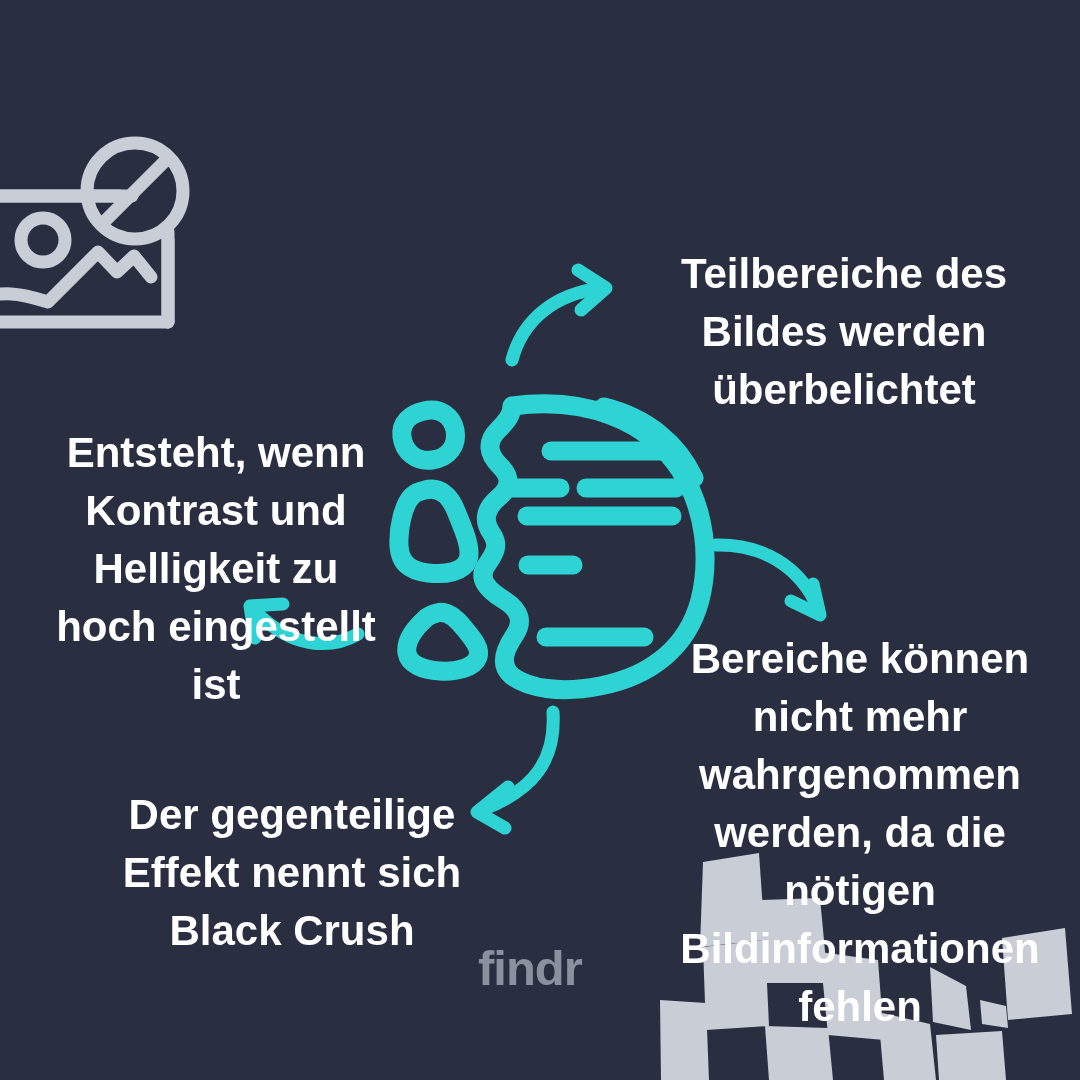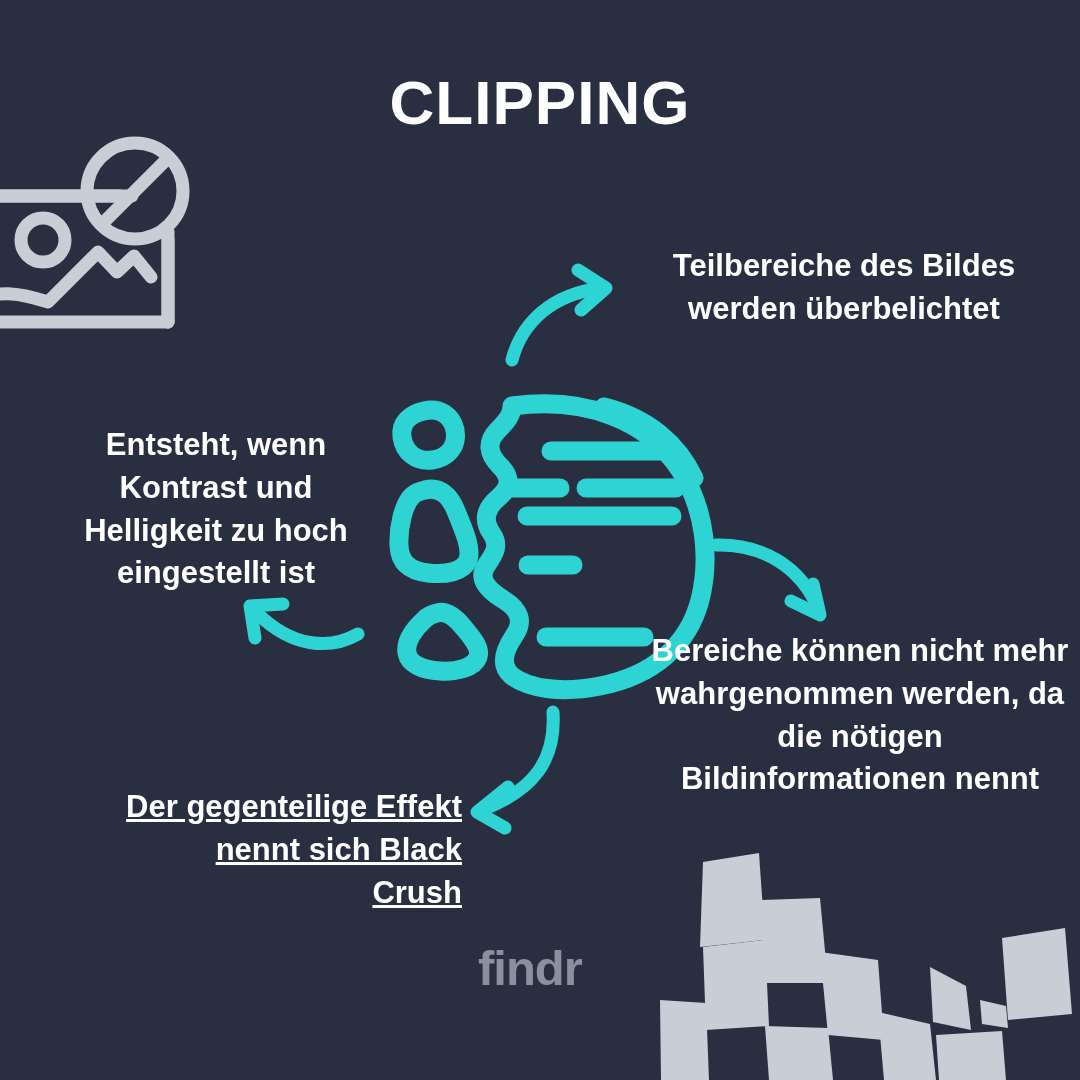--- a/index.html
+++ b/index.html
@@ -29,21 +29,21 @@
     font-weight: bold;
     letter-spacing: 1px;
     line-height: 1;
   }
 
   
   .callout {
     position: absolute;
     color: #ffffff;
     font-weight: bold;
-    font-size: 31px;
+    font-size: 42px;
     line-height: 1.38;
   }
   #callout-top-right {
     top: 245px;
     left: 625px;
     width: 438px;
     text-align: center;
   }
   #callout-left {
     top: 424px;
@@ -54,22 +54,21 @@
   #callout-bottom-right {
     top: 630px;
     left: 650px;
     width: 420px;
     text-align: center;
   }
   #callout-bottom-left {
     top: 786px;
     left: 122px;
     width: 340px;
-    text-align: right;
-    text-decoration: underline;
+    text-align: center;
   }
 
   
   #brand-logo {
     position: absolute;
     top: 944px;
     left: 478px;
     color: #8b909f;
     font-size: 49px;
     font-weight: bold;
@@ -195,25 +194,24 @@
       <path d="M765 1026 L828 1028 L833 1080 L769 1080 Z"></path>
       <path d="M878 1012 L930 1024 L936 1080 L884 1080 Z"></path>
       <path d="M660 1000 L706 1003 L709 1080 L661 1080 Z"></path>
       <path d="M930 967 L966 986 L971 1030 L933 1022 Z"></path>
       <path d="M1002 938 L1065 928 L1072 1014 L1008 1020 Z"></path>
       <path d="M936 1035 L1002 1031 L1006 1080 L939 1080 Z"></path>
       <path d="M980 1000 L1006 1006 L1008 1028 L982 1024 Z"></path>
     </g>
   </svg>
 
-  <div id="page-title">CLIPPING</div>
 
   <div class="callout" id="callout-top-right">Teilbereiche des Bildes werden überbelichtet</div>
 
   <div class="callout" id="callout-left">Entsteht, wenn Kontrast und Helligkeit zu hoch eingestellt ist</div>
 
-  <div class="callout" id="callout-bottom-right">Bereiche können nicht mehr wahrgenommen werden, da die nötigen Bildinformationen nennt</div>
+  <div class="callout" id="callout-bottom-right">Bereiche können nicht mehr wahrgenommen werden, da die nötigen Bildinformationen fehlen</div>
 
   <div class="callout" id="callout-bottom-left">Der gegenteilige Effekt nennt sich Black Crush</div>
 
   <div id="brand-logo">findr</div>
 
 </div>
 
 </body></html>

